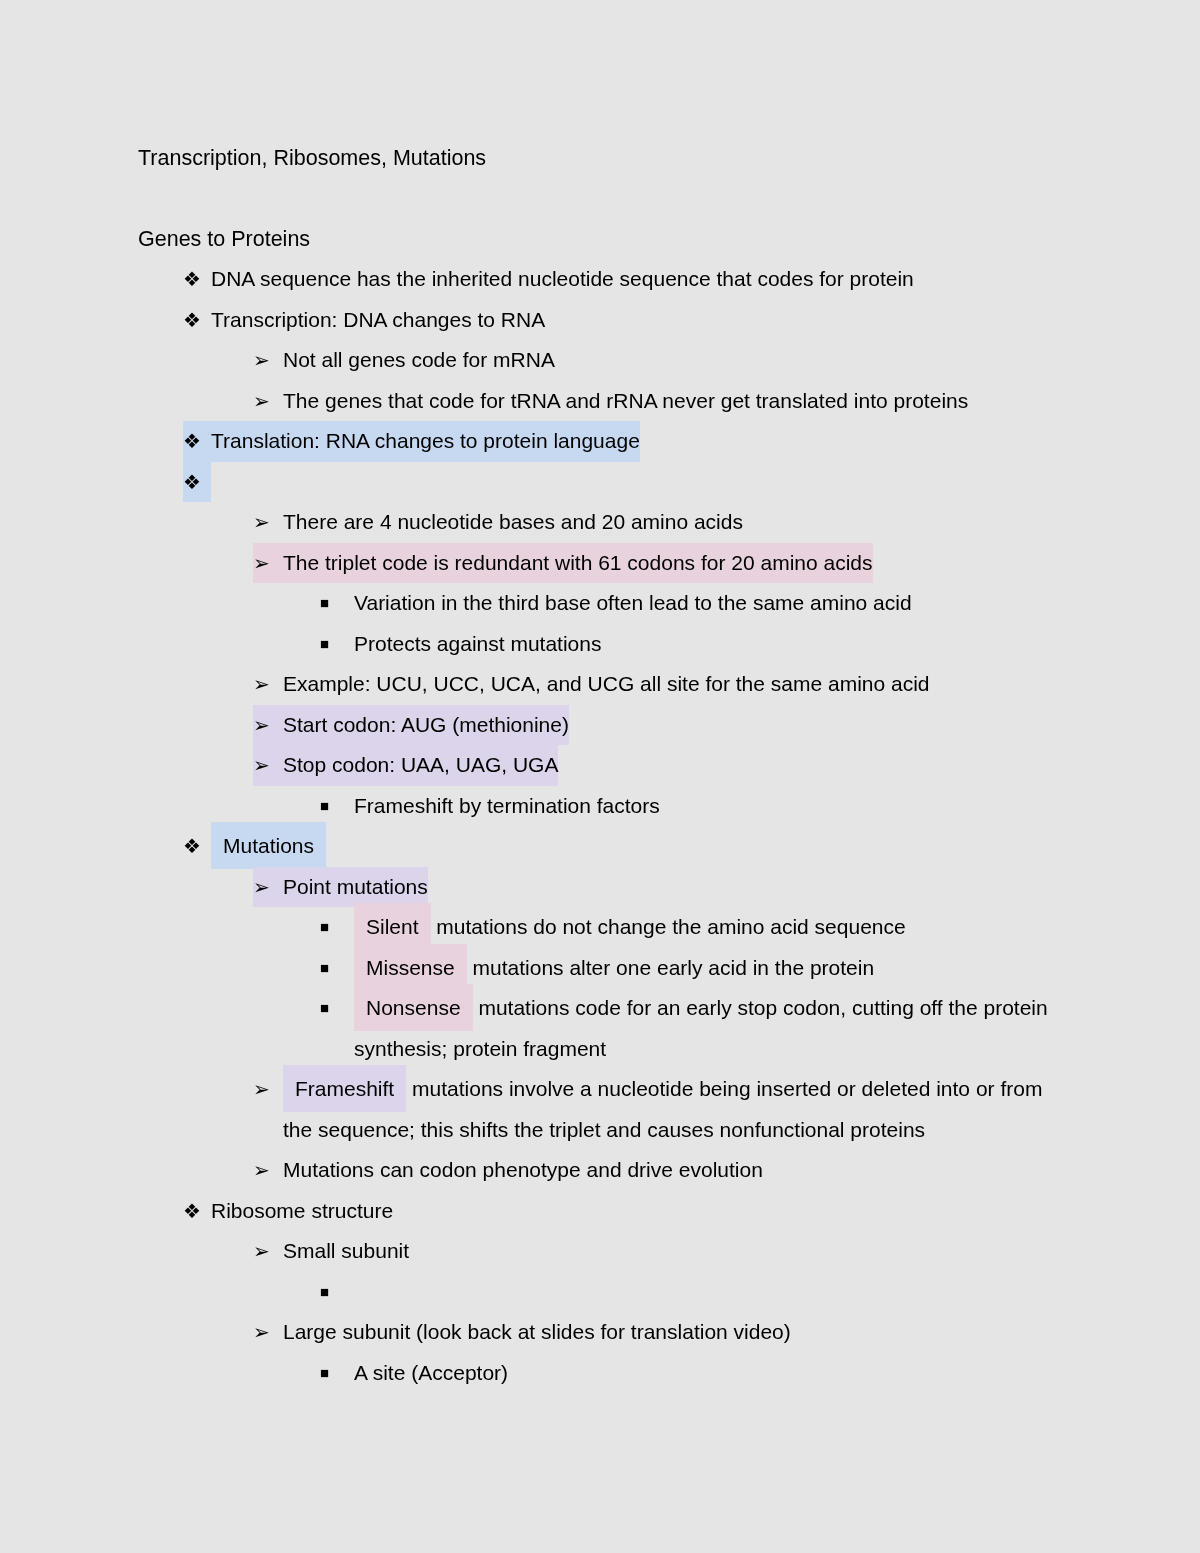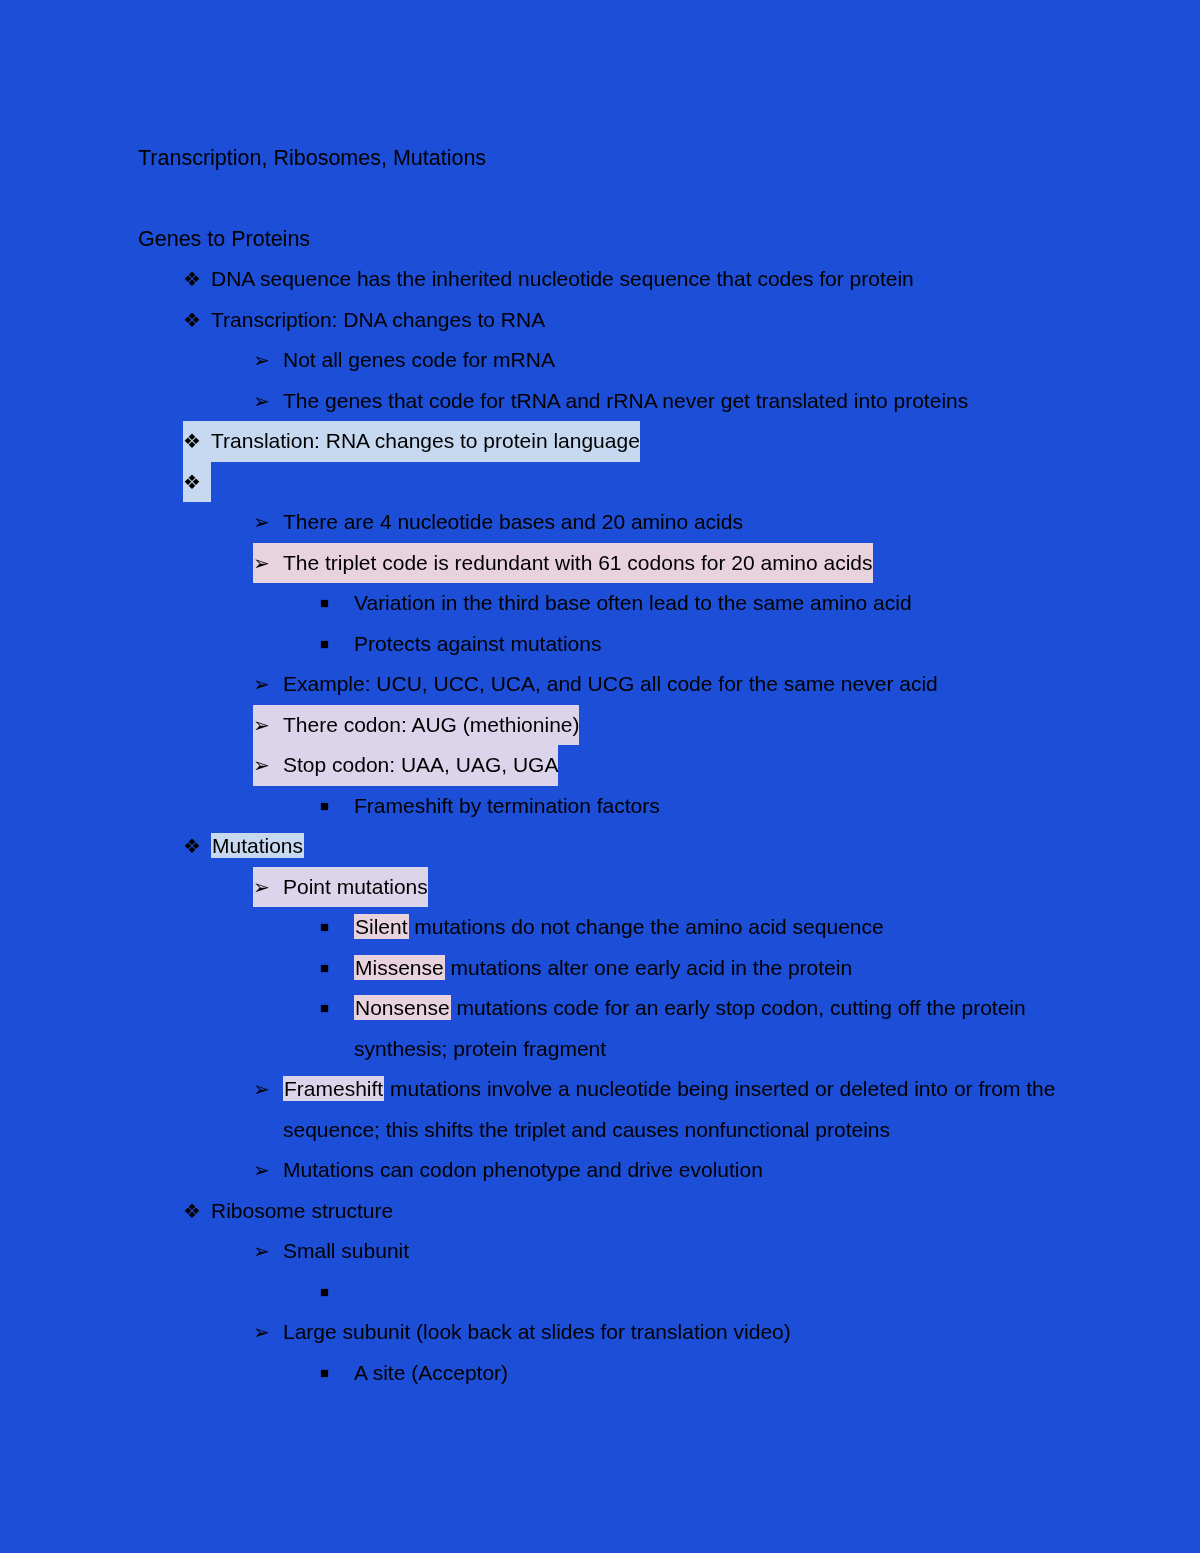--- a/index.html
+++ b/index.html
@@ -8,21 +8,21 @@
     background: #ffffff;
   }
   body {
     font-family: "Liberation Sans", sans-serif;
     color: #000000;
   }
   .page {
     position: relative;
     width: 1200px;
     height: 1553px;
-    background: #1d4ed8;
+    background: #e5e5e5;
     overflow: hidden;
     box-sizing: border-box;
   }
   .doc {
     position: absolute;
     left: 138px;
     top: 138px;
     width: 930px;
   }
 
@@ -82,21 +82,21 @@
   .row.hl-purple {
     display: inline-flex;
     align-self: flex-start;
   }
   .rowwrap {
     display: flex;
   }
   .rowwrap > .row { flex: 0 1 auto; }
 
   .inline-hl {
-    padding: 1px;
+    padding: 12px;
   }
 
   .empty-bullet-row .txt { min-height: 40.5px; }
 </style>
 </head>
 <body>
 
 <div class="page">
   <div class="doc">
 
@@ -156,27 +156,27 @@
       <span class="txt">Variation in the third base often lead to the same amino acid</span>
     </div>
 
     <div class="row lvl3">
       <span class="bullet">■</span>
       <span class="txt">Protects against mutations</span>
     </div>
 
     <div class="row lvl2">
       <span class="bullet">➢</span>
-      <span class="txt">Example: UCU, UCC, UCA, and UCG all code for the same never acid</span>
+      <span class="txt">Example: UCU, UCC, UCA, and UCG all site for the same amino acid</span>
     </div>
 
     <div class="rowwrap">
       <div class="row lvl2 hl-purple">
         <span class="bullet">➢</span>
-        <span class="txt">There codon: AUG (methionine)</span>
+        <span class="txt">Start codon: AUG (methionine)</span>
       </div>
     </div>
 
     <div class="rowwrap">
       <div class="row lvl2 hl-purple">
         <span class="bullet">➢</span>
         <span class="txt">Stop codon: UAA, UAG, UGA</span>
       </div>
     </div>
 

